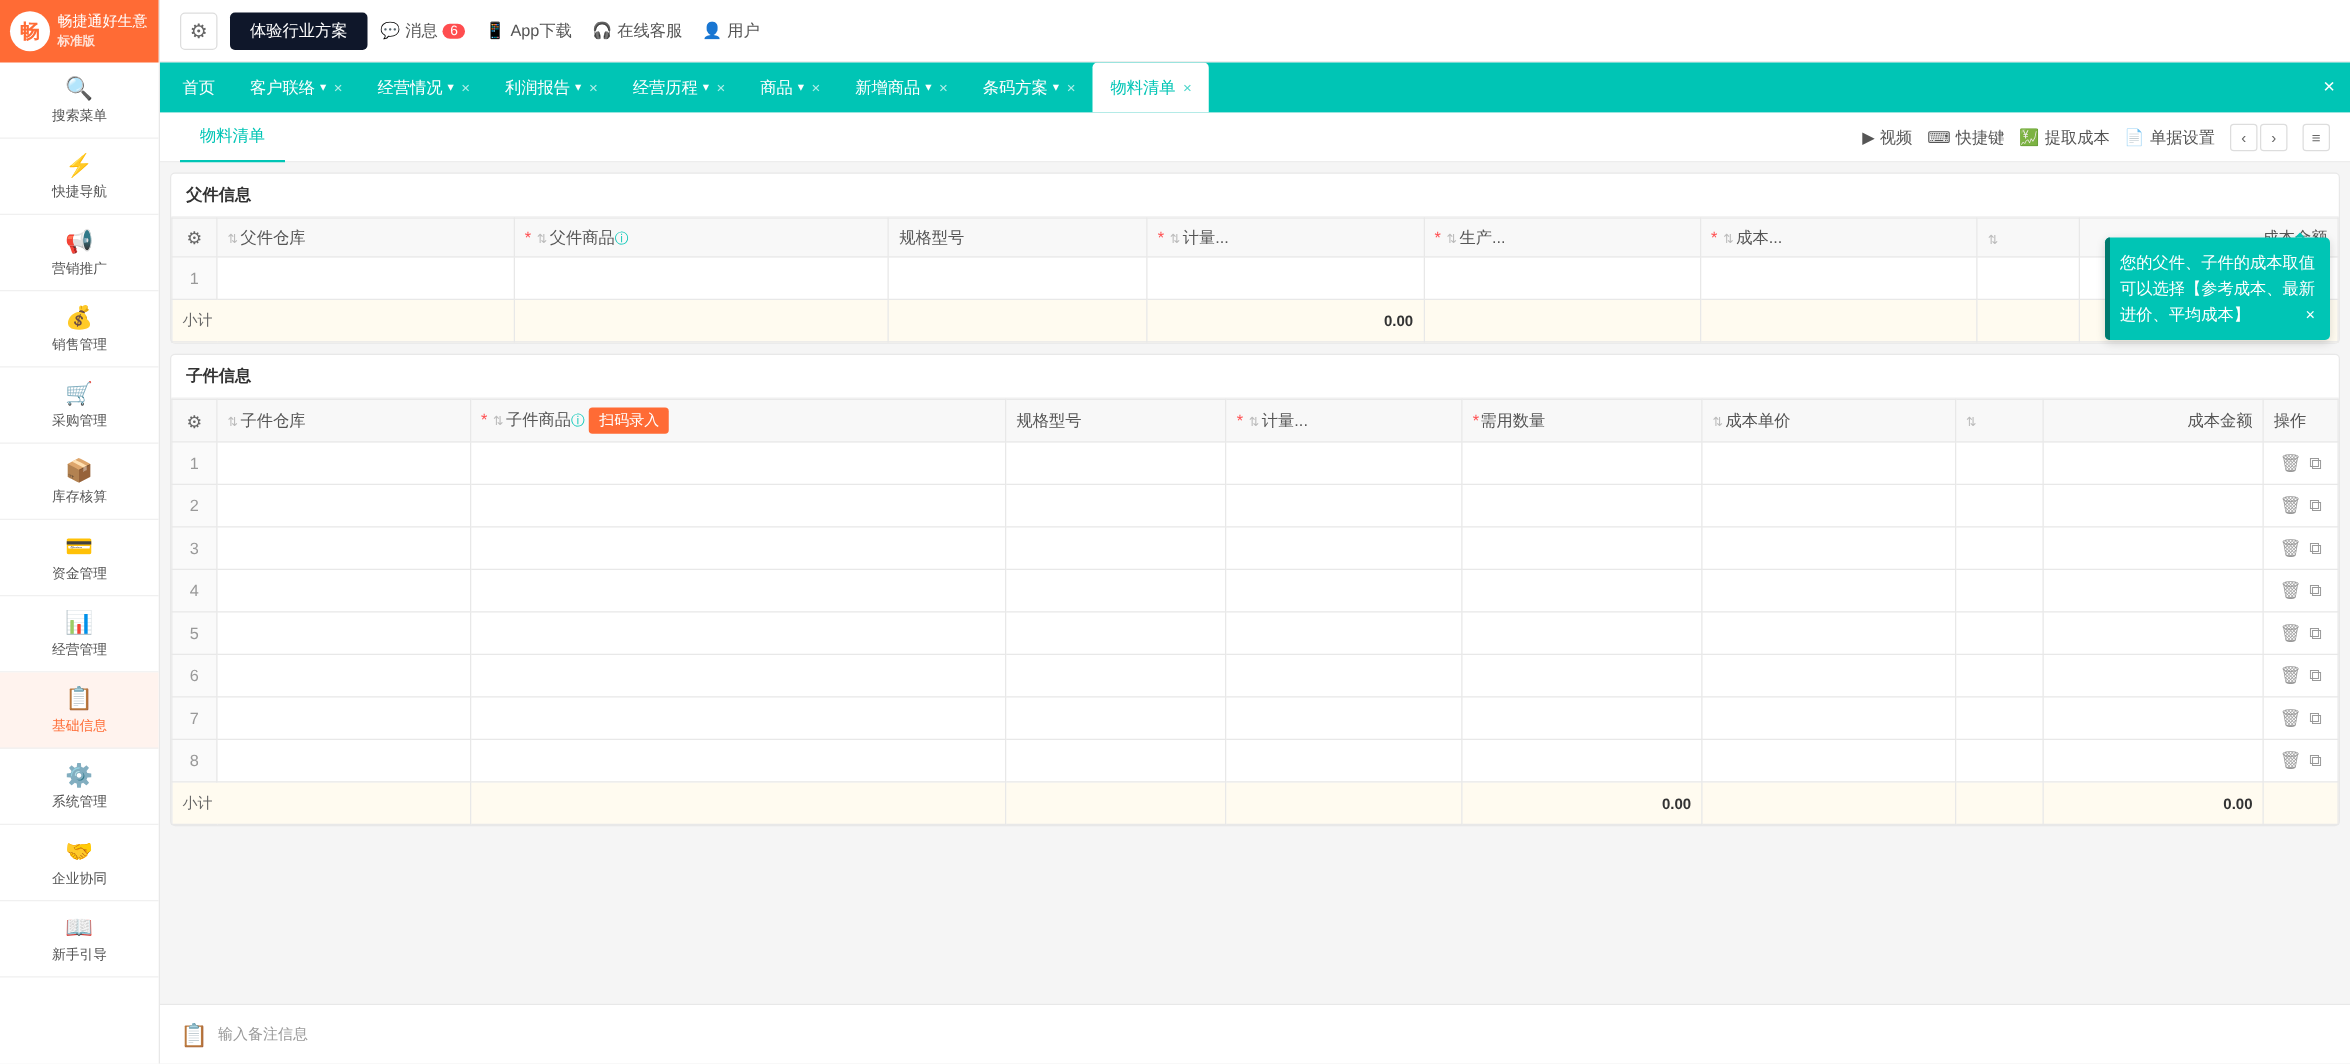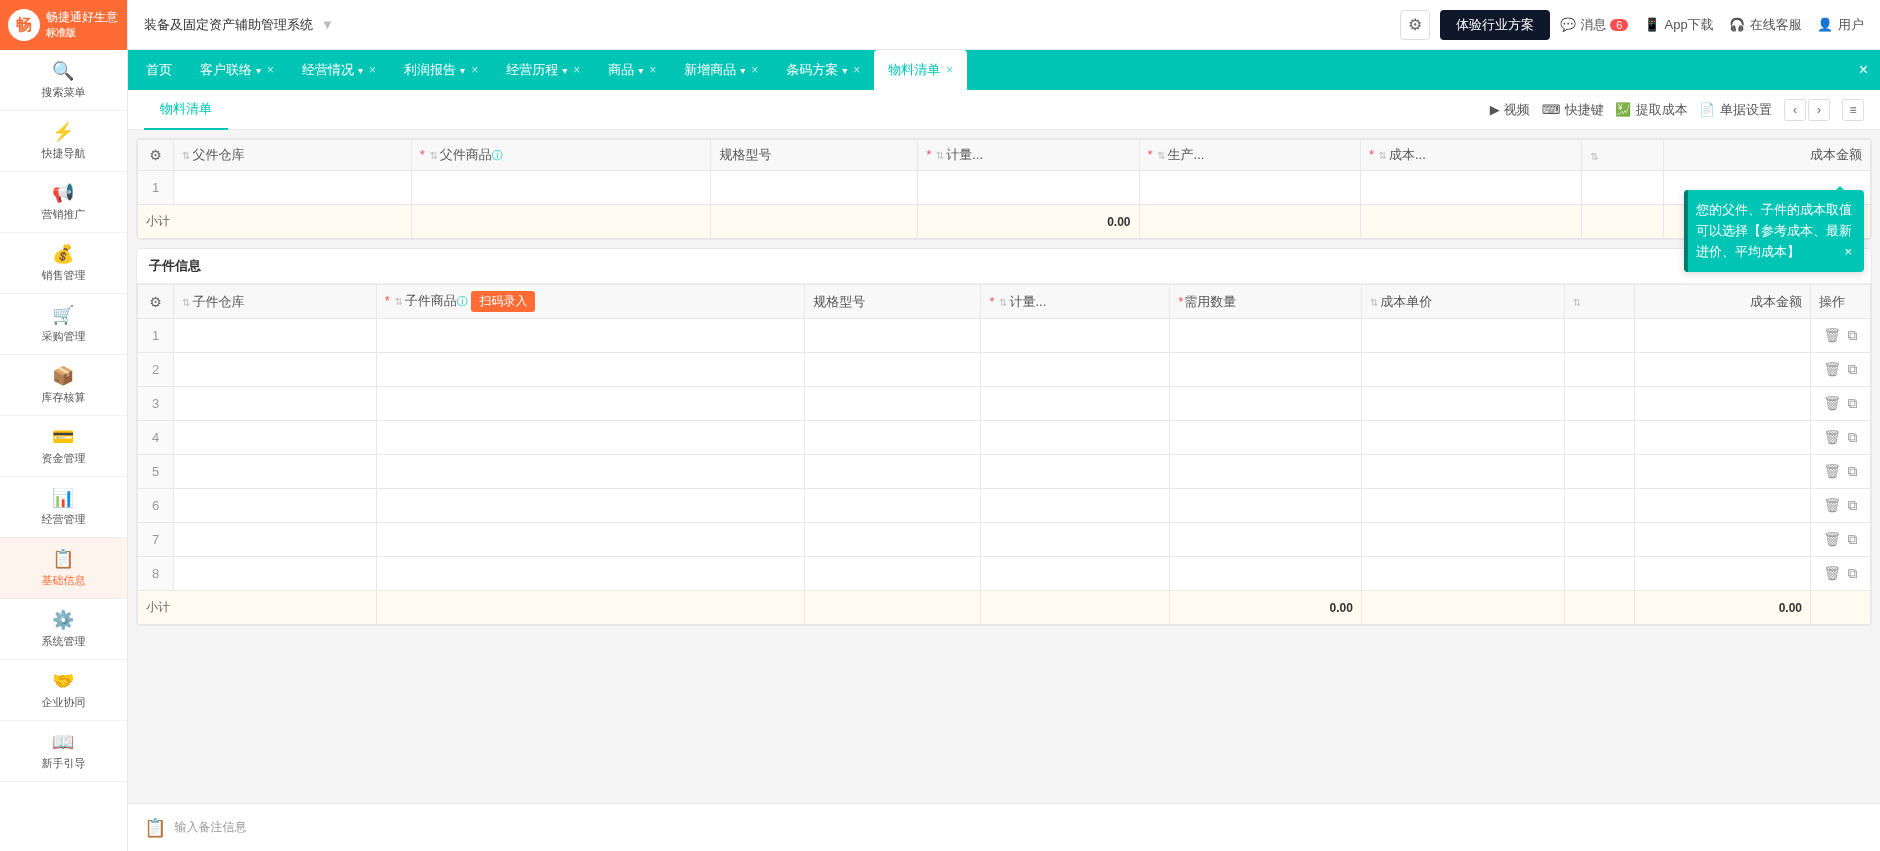--- a/index.html
+++ b/index.html
@@ -453,24 +453,20 @@
   </div>
   <div class="sidebar-item">
     <span class="icon">📖</span>
     <span class="label">新手引导</span>
   </div>
 </div>
 
 <div class="main">
 
   <div class="top-header">
-    <div class="system-title">
-      <span>装备及固定资产辅助管理系统</span>
-      <span style="color:#bbb;">▼</span>
-    </div>
     <div class="gear-btn">⚙</div>
     <button class="trial-btn">体验行业方案</button>
     <div class="header-right">
       <div class="header-right-item">
         <span>💬</span>
         <span>消息</span>
         <span class="badge">6</span>
       </div>
       <div class="header-right-item">
         <span>📱</span>
@@ -560,20 +556,21 @@
           <div class="nav-arr-btn">‹</div>
           <div class="nav-arr-btn">›</div>
         </div>
         <div class="list-btn">≡</div>
       </div>
     </div>
 
     <div class="form-area">
 
       <div class="section">
+        <div class="section-title">父件信息</div>
         <table class="data-table">
           <thead>
             <tr>
               <th class="th-settings"><span class="th-gear">⚙</span></th>
               <th>
                 <span class="th-sort">⇅</span>父件仓库
               </th>
               <th>
                 <span class="required">*</span>
                 <span class="th-sort">⇅</span>父件商品<span style="color:#00c5b5;font-size:11px;">ⓘ</span>

